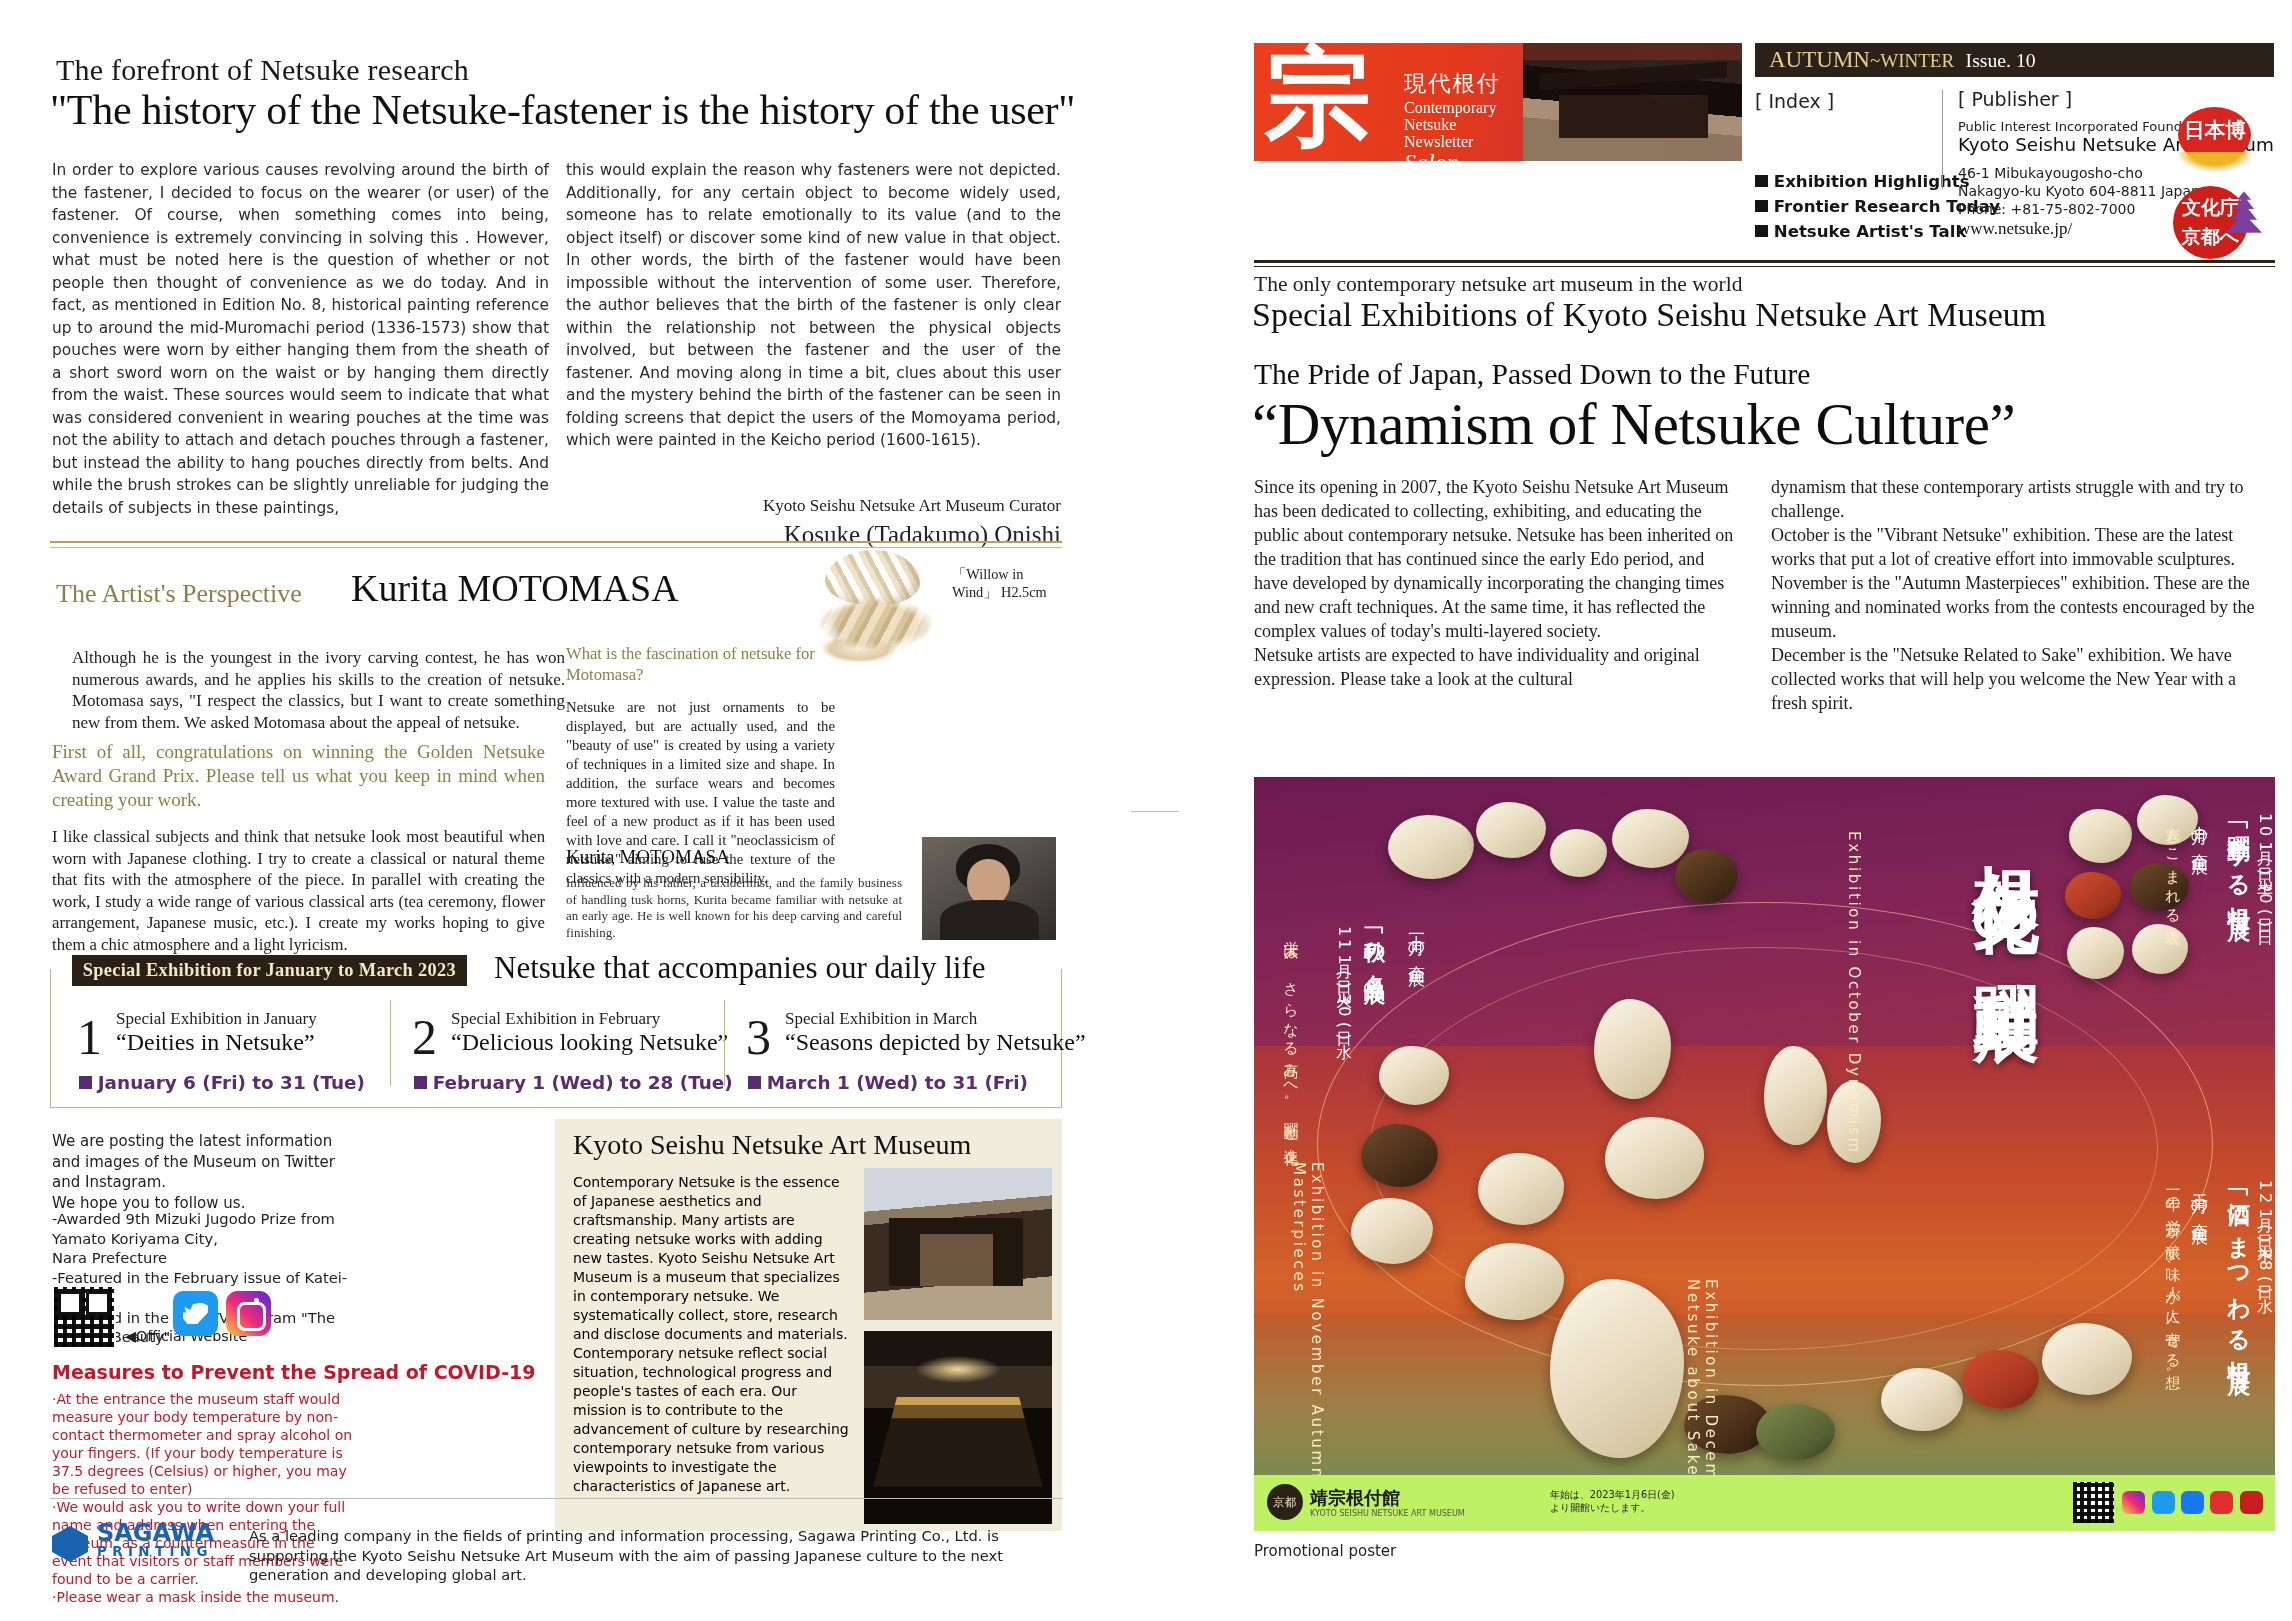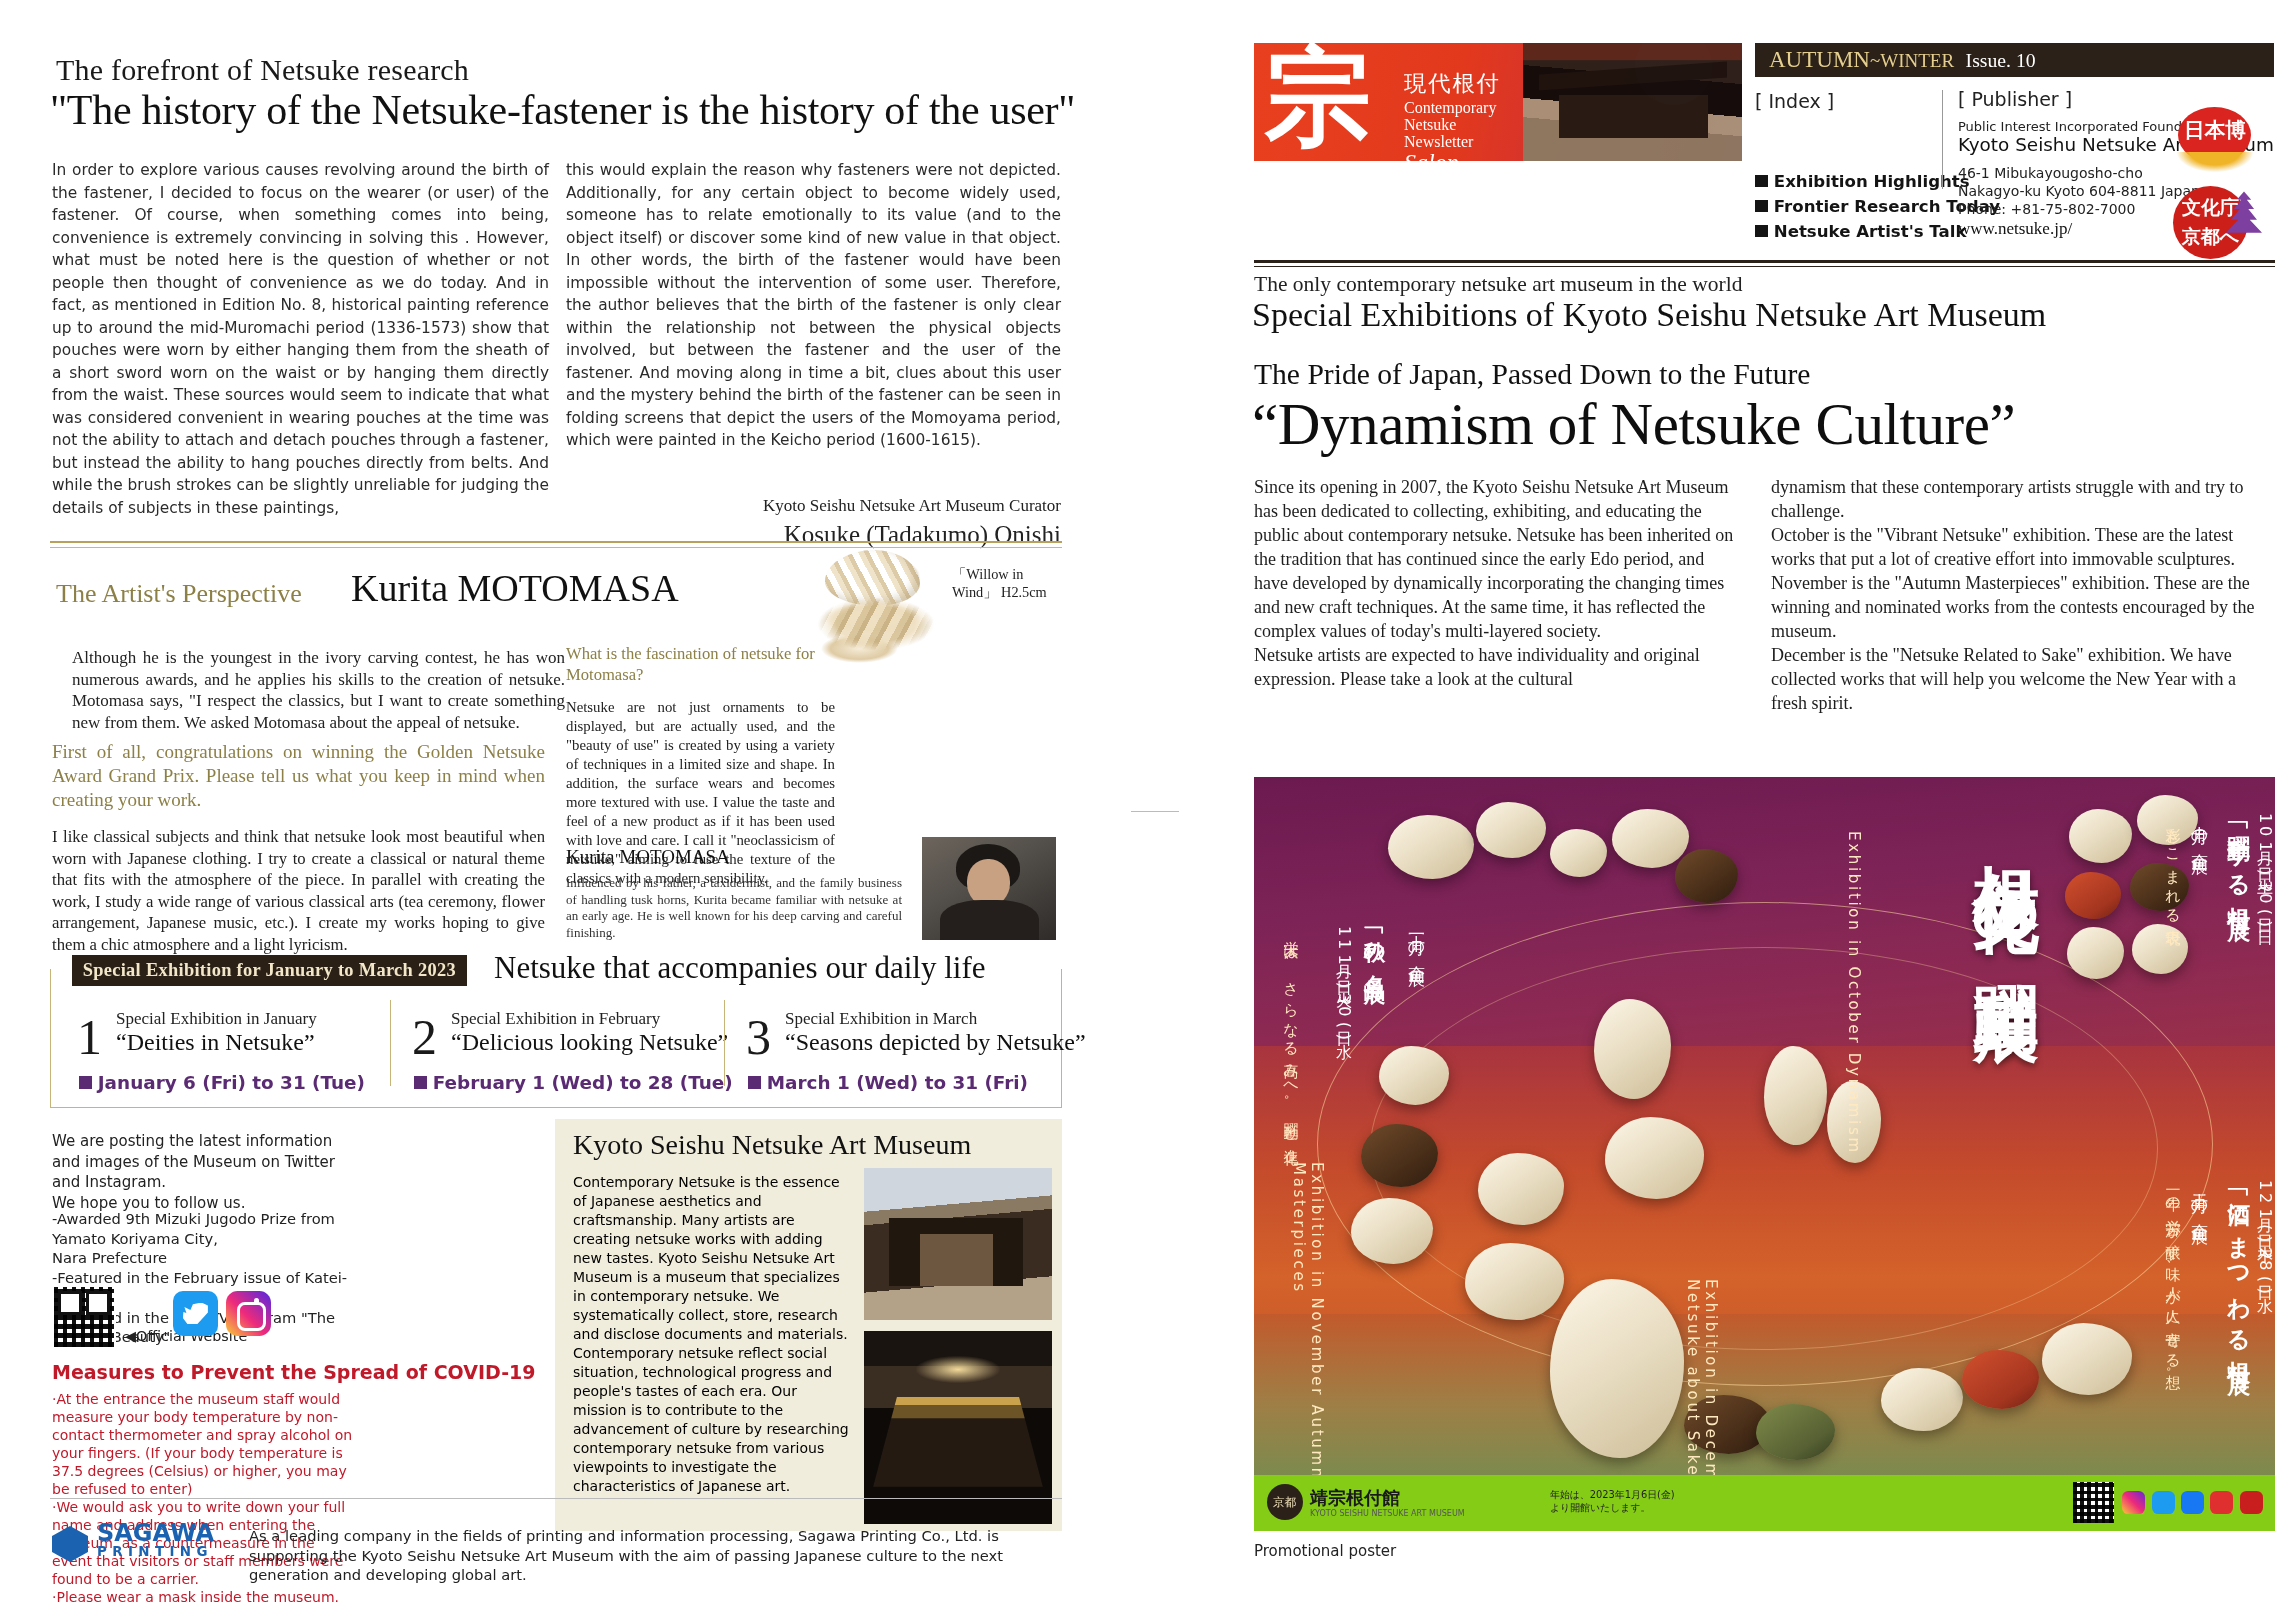--- a/index.html
+++ b/index.html
@@ -271,21 +271,21 @@
   .p-side-l2{ position:absolute; left:27px; top:152px; writing-mode:vertical-rl;
       font-family:"DejaVu Sans",sans-serif; font-size:15px; color:#ffe6bf; letter-spacing:2.7px;}
 
   .p-obj{ position:absolute; border-radius:46% 54% 48% 52%/52% 46% 54% 48%;
       background:linear-gradient(145deg,#fdf6e7 0%,#eadfc5 45%,#cdbd97 100%);
       box-shadow:0 5.4px 12.5px rgba(0,0,0,.35);}
   .p-obj.dark{ background:linear-gradient(145deg,#6f4a2a 0%,#4a2f19 60%,#2e1c0f 100%);}
   .p-obj.red{ background:linear-gradient(145deg,#d2502e 0%,#a4351f 70%,#6e2214 100%);}
   .p-obj.green{ background:linear-gradient(145deg,#7f8a4a 0%,#566033 70%,#343c1f 100%);}
 
-  .p-bottombar{ position:absolute; left:0; bottom:0; width:100%; height:56px; background:#84cc16;margin-top:16px; }
+  .p-bottombar{ position:absolute; left:0; bottom:0; width:100%; height:56px; background:#bef264;margin-top:16px; }
   .p-bb-logo{ position:absolute; left:12.5px; top:9px; width:36px; height:36px; border-radius:50%;
       background:#2b2118; color:#f0e2bd; font-family:"DejaVu Sans",sans-serif; font-size:11.6px;
       display:flex; align-items:center; justify-content:center; }
   .p-bb-name{ position:absolute; left:56px; top:10.7px; font-family:"DejaVu Sans",sans-serif;
       font-weight:bold; font-size:18px; color:#1a1a1a;}
   .p-bb-sub{ position:absolute; left:56px; top:34px; font-family:"DejaVu Sans",sans-serif;
       font-size:8px; color:#555;}
   .p-bb-note{ position:absolute; left:296px; top:12.5px; font-family:"DejaVu Sans",sans-serif;
       font-size:9.9px; color:#222; line-height:13.4px;}
   .p-bb-qr{ position:absolute; right:161px; top:7.2px; width:41px; height:41px;

